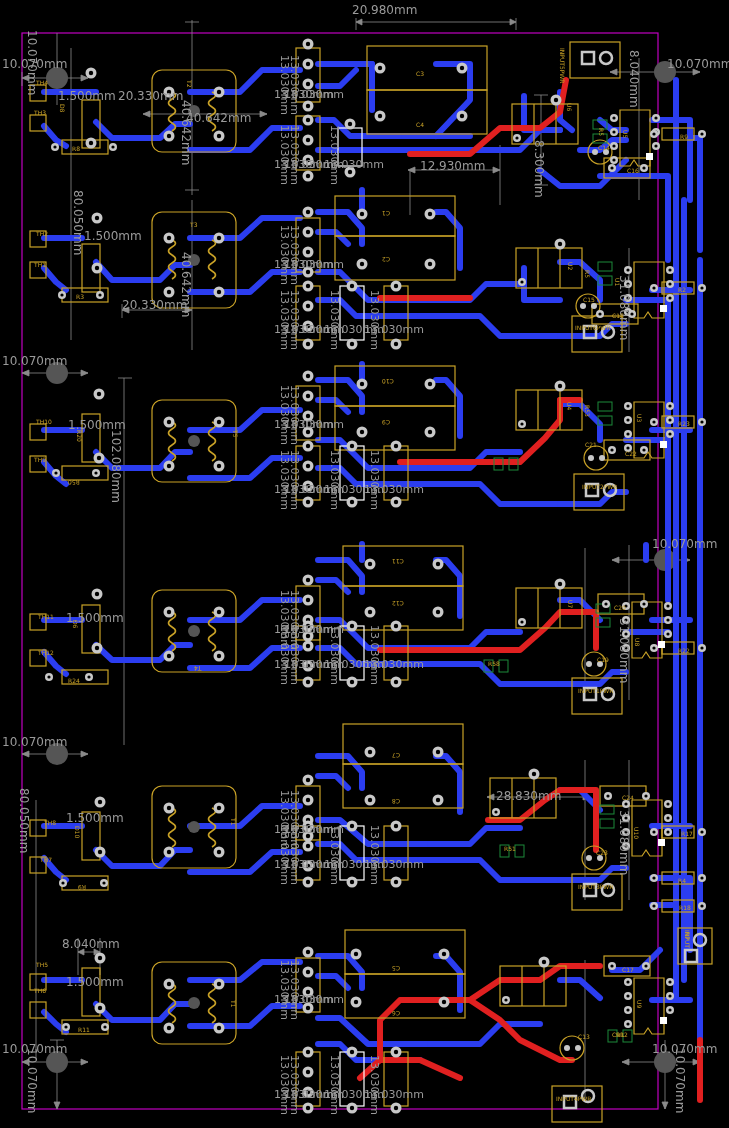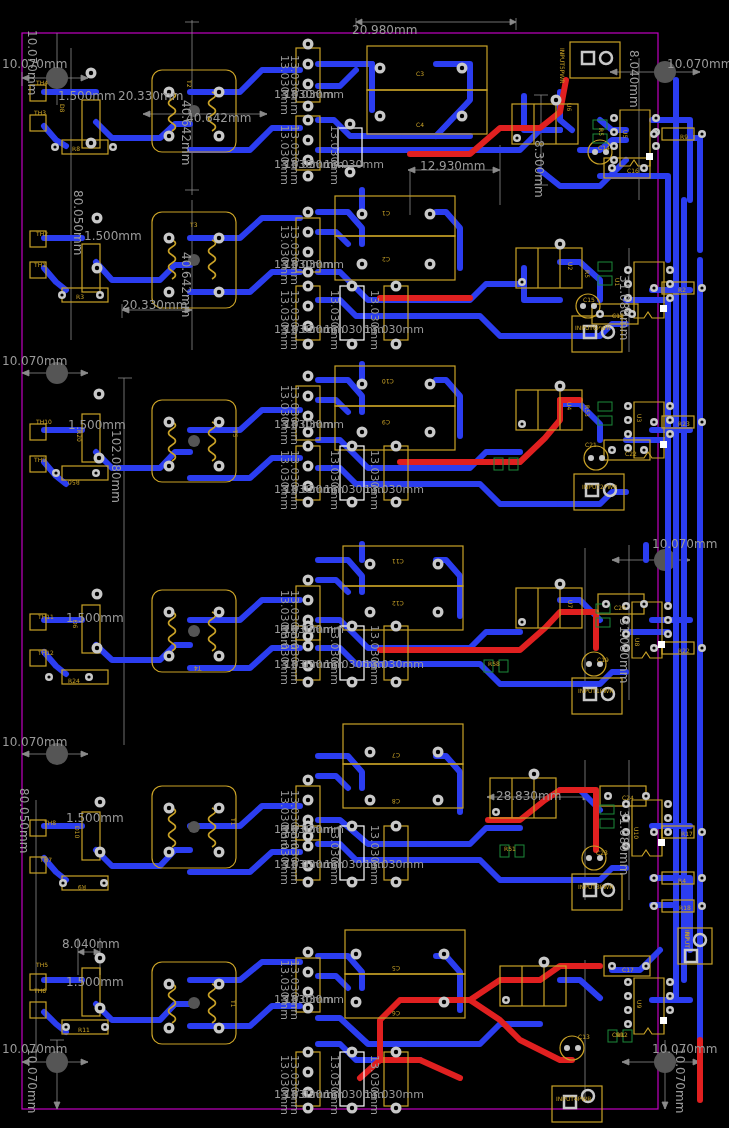--- a/index.html
+++ b/index.html
@@ -697,21 +697,21 @@
         <rect x="660" y="305" width="7" height="7"></rect>
         <rect x="660" y="441" width="7" height="7"></rect>
         <rect x="658" y="641" width="7" height="7"></rect>
         <rect x="658" y="839" width="7" height="7"></rect>
         <rect x="660" y="1017" width="7" height="7"></rect>
       </g>
     </g>
   </svg>
 
   <div id="dimlayer">
-      <div class="dim" style="left: 352px; top: 24px;">20.980mm</div>
+      <div class="dim" style="left: 352px; top: 4px;">20.980mm</div>
       <div class="dim" style="left: 2px; top: 58px;">10.070mm</div>
       <div class="dim rotv" style="left: 38px; top: 30px;">10.070mm</div>
       <div class="dim" style="left: 667px; top: 58px;">10.070mm</div>
       <div class="dim rotv" style="left: 640px; top: 50px;">8.040mm</div>
       <div class="dim" style="left: 58px; top: 90px;">1.500mm</div>
       <div class="dim" style="left: 118px; top: 90px;">20.330mm</div>
       <div class="dim" style="left: 186px; top: 112px;">40.642mm</div>
       <div class="dim rotv" style="left: 192px; top: 100px;">40.642mm</div>
       <div class="dim" style="left: 420px; top: 160px;">12.930mm</div>
       <div class="dim rotv" style="left: 545px; top: 140px;">8.300mm</div>

